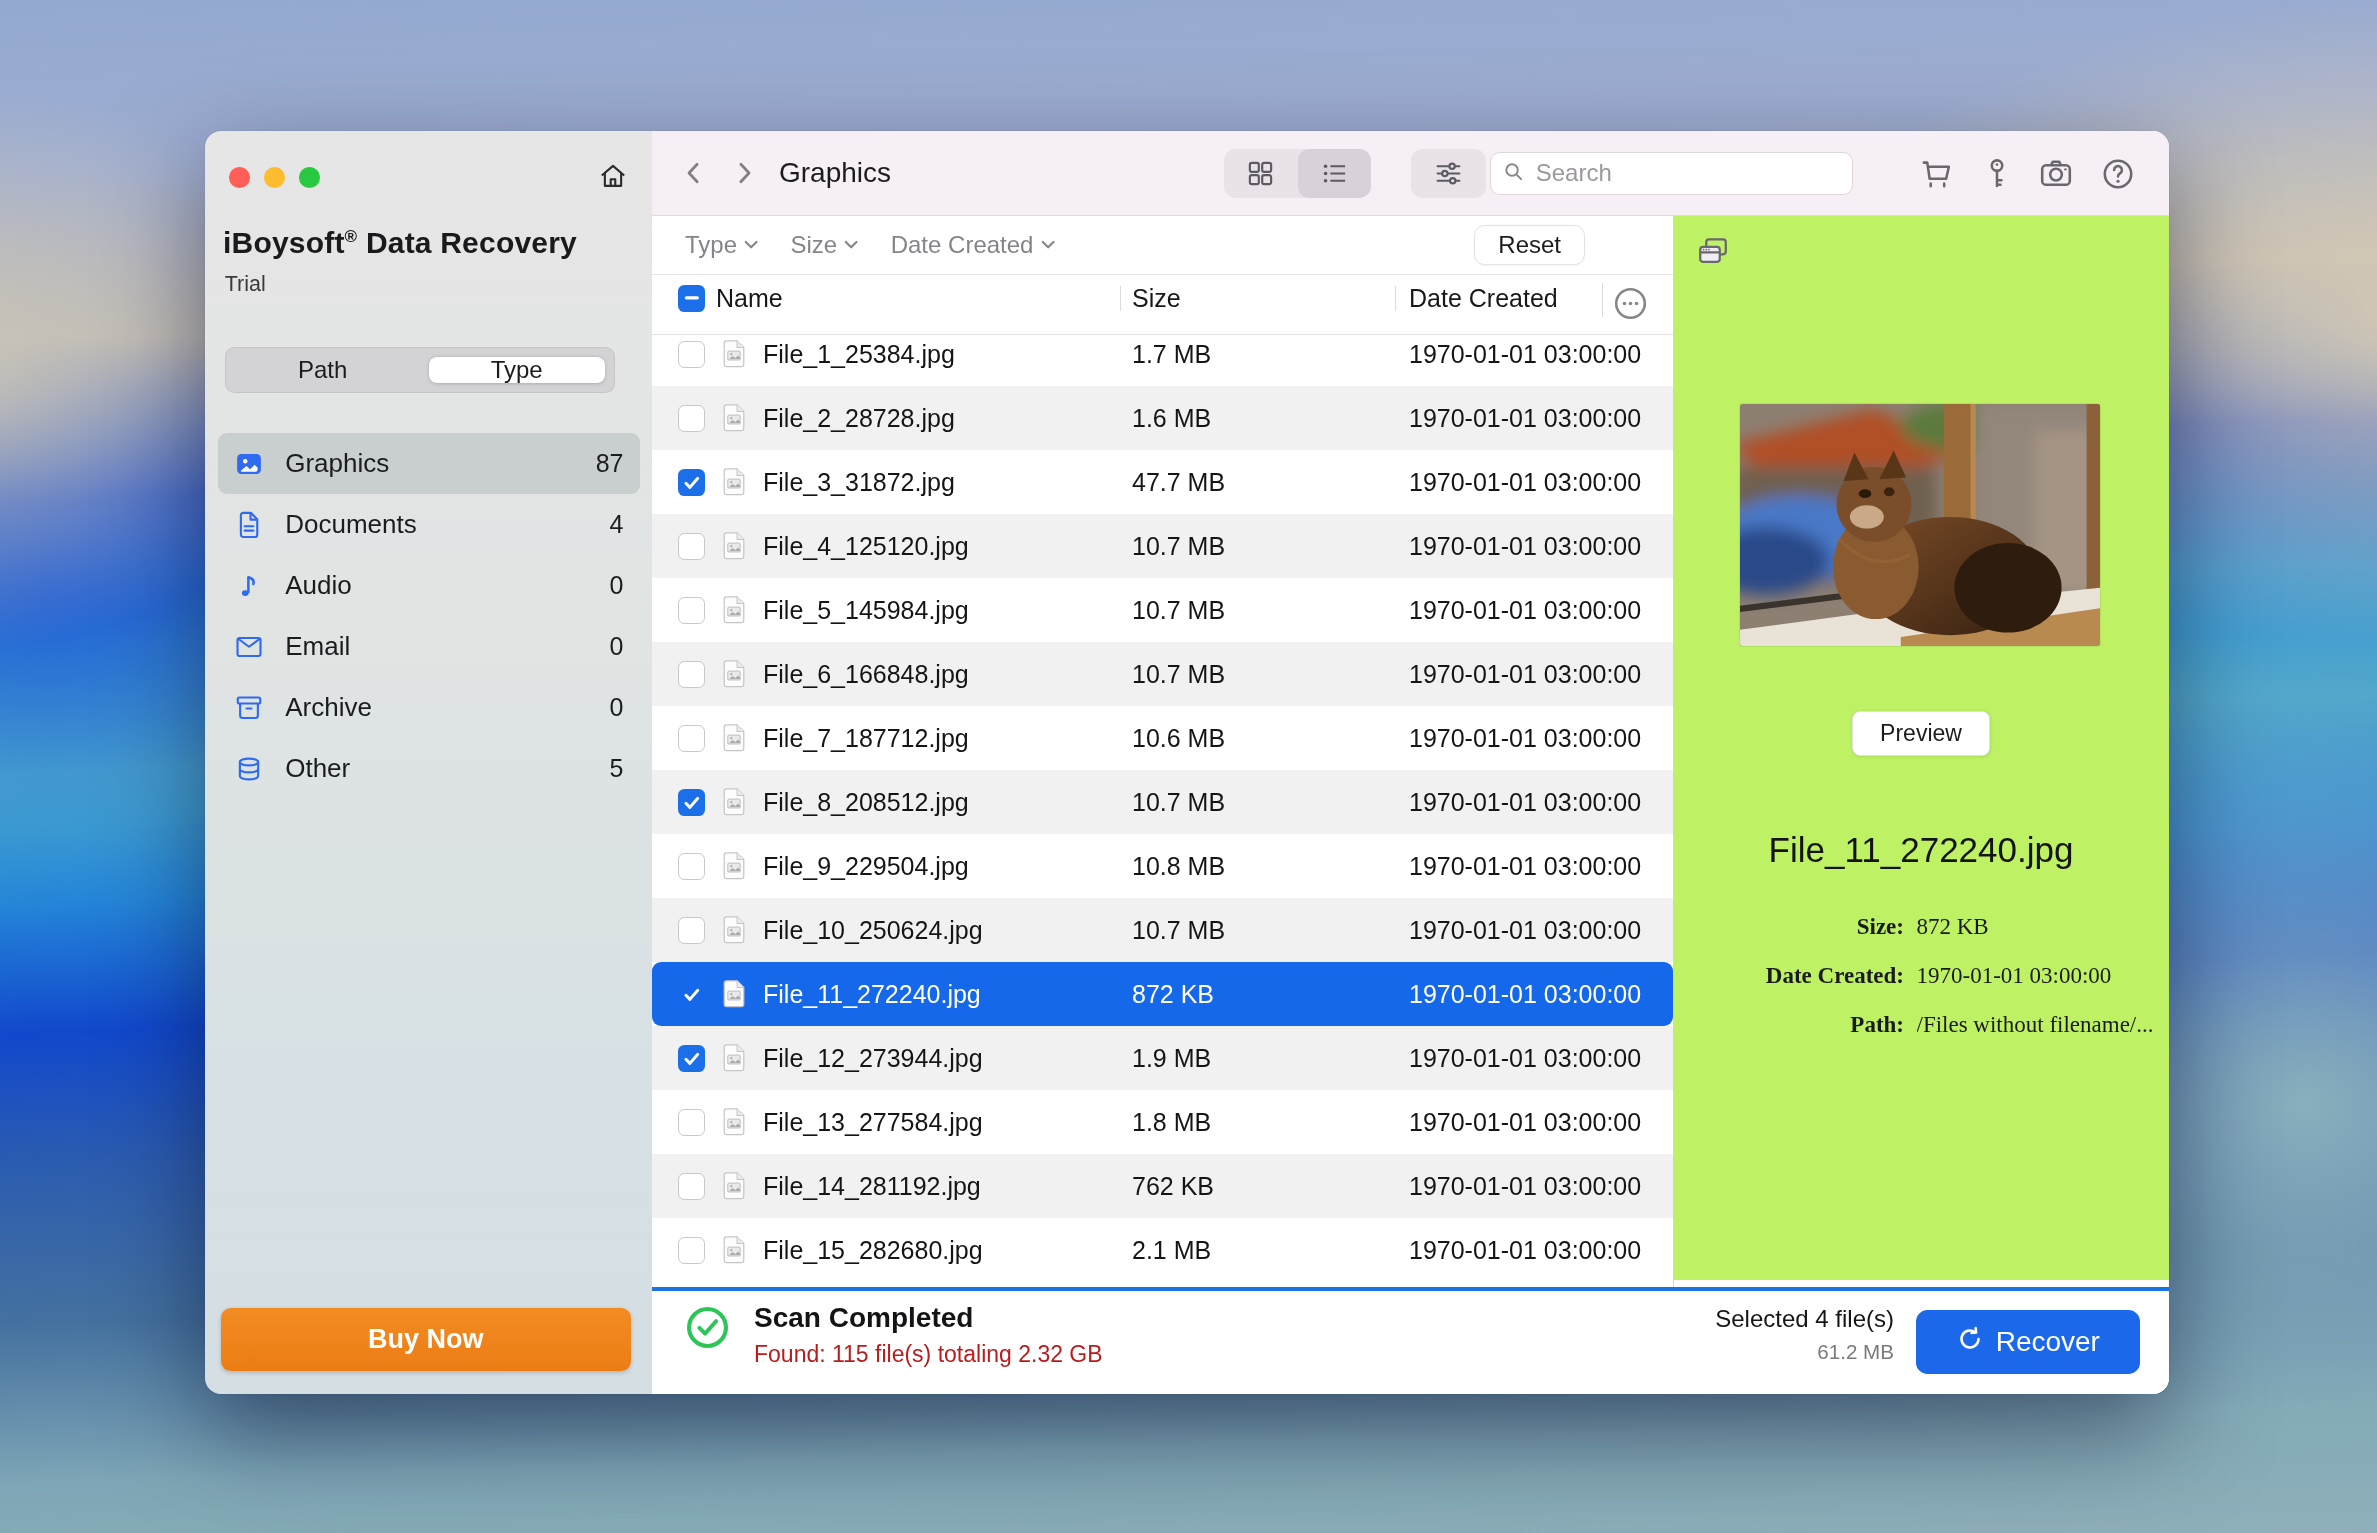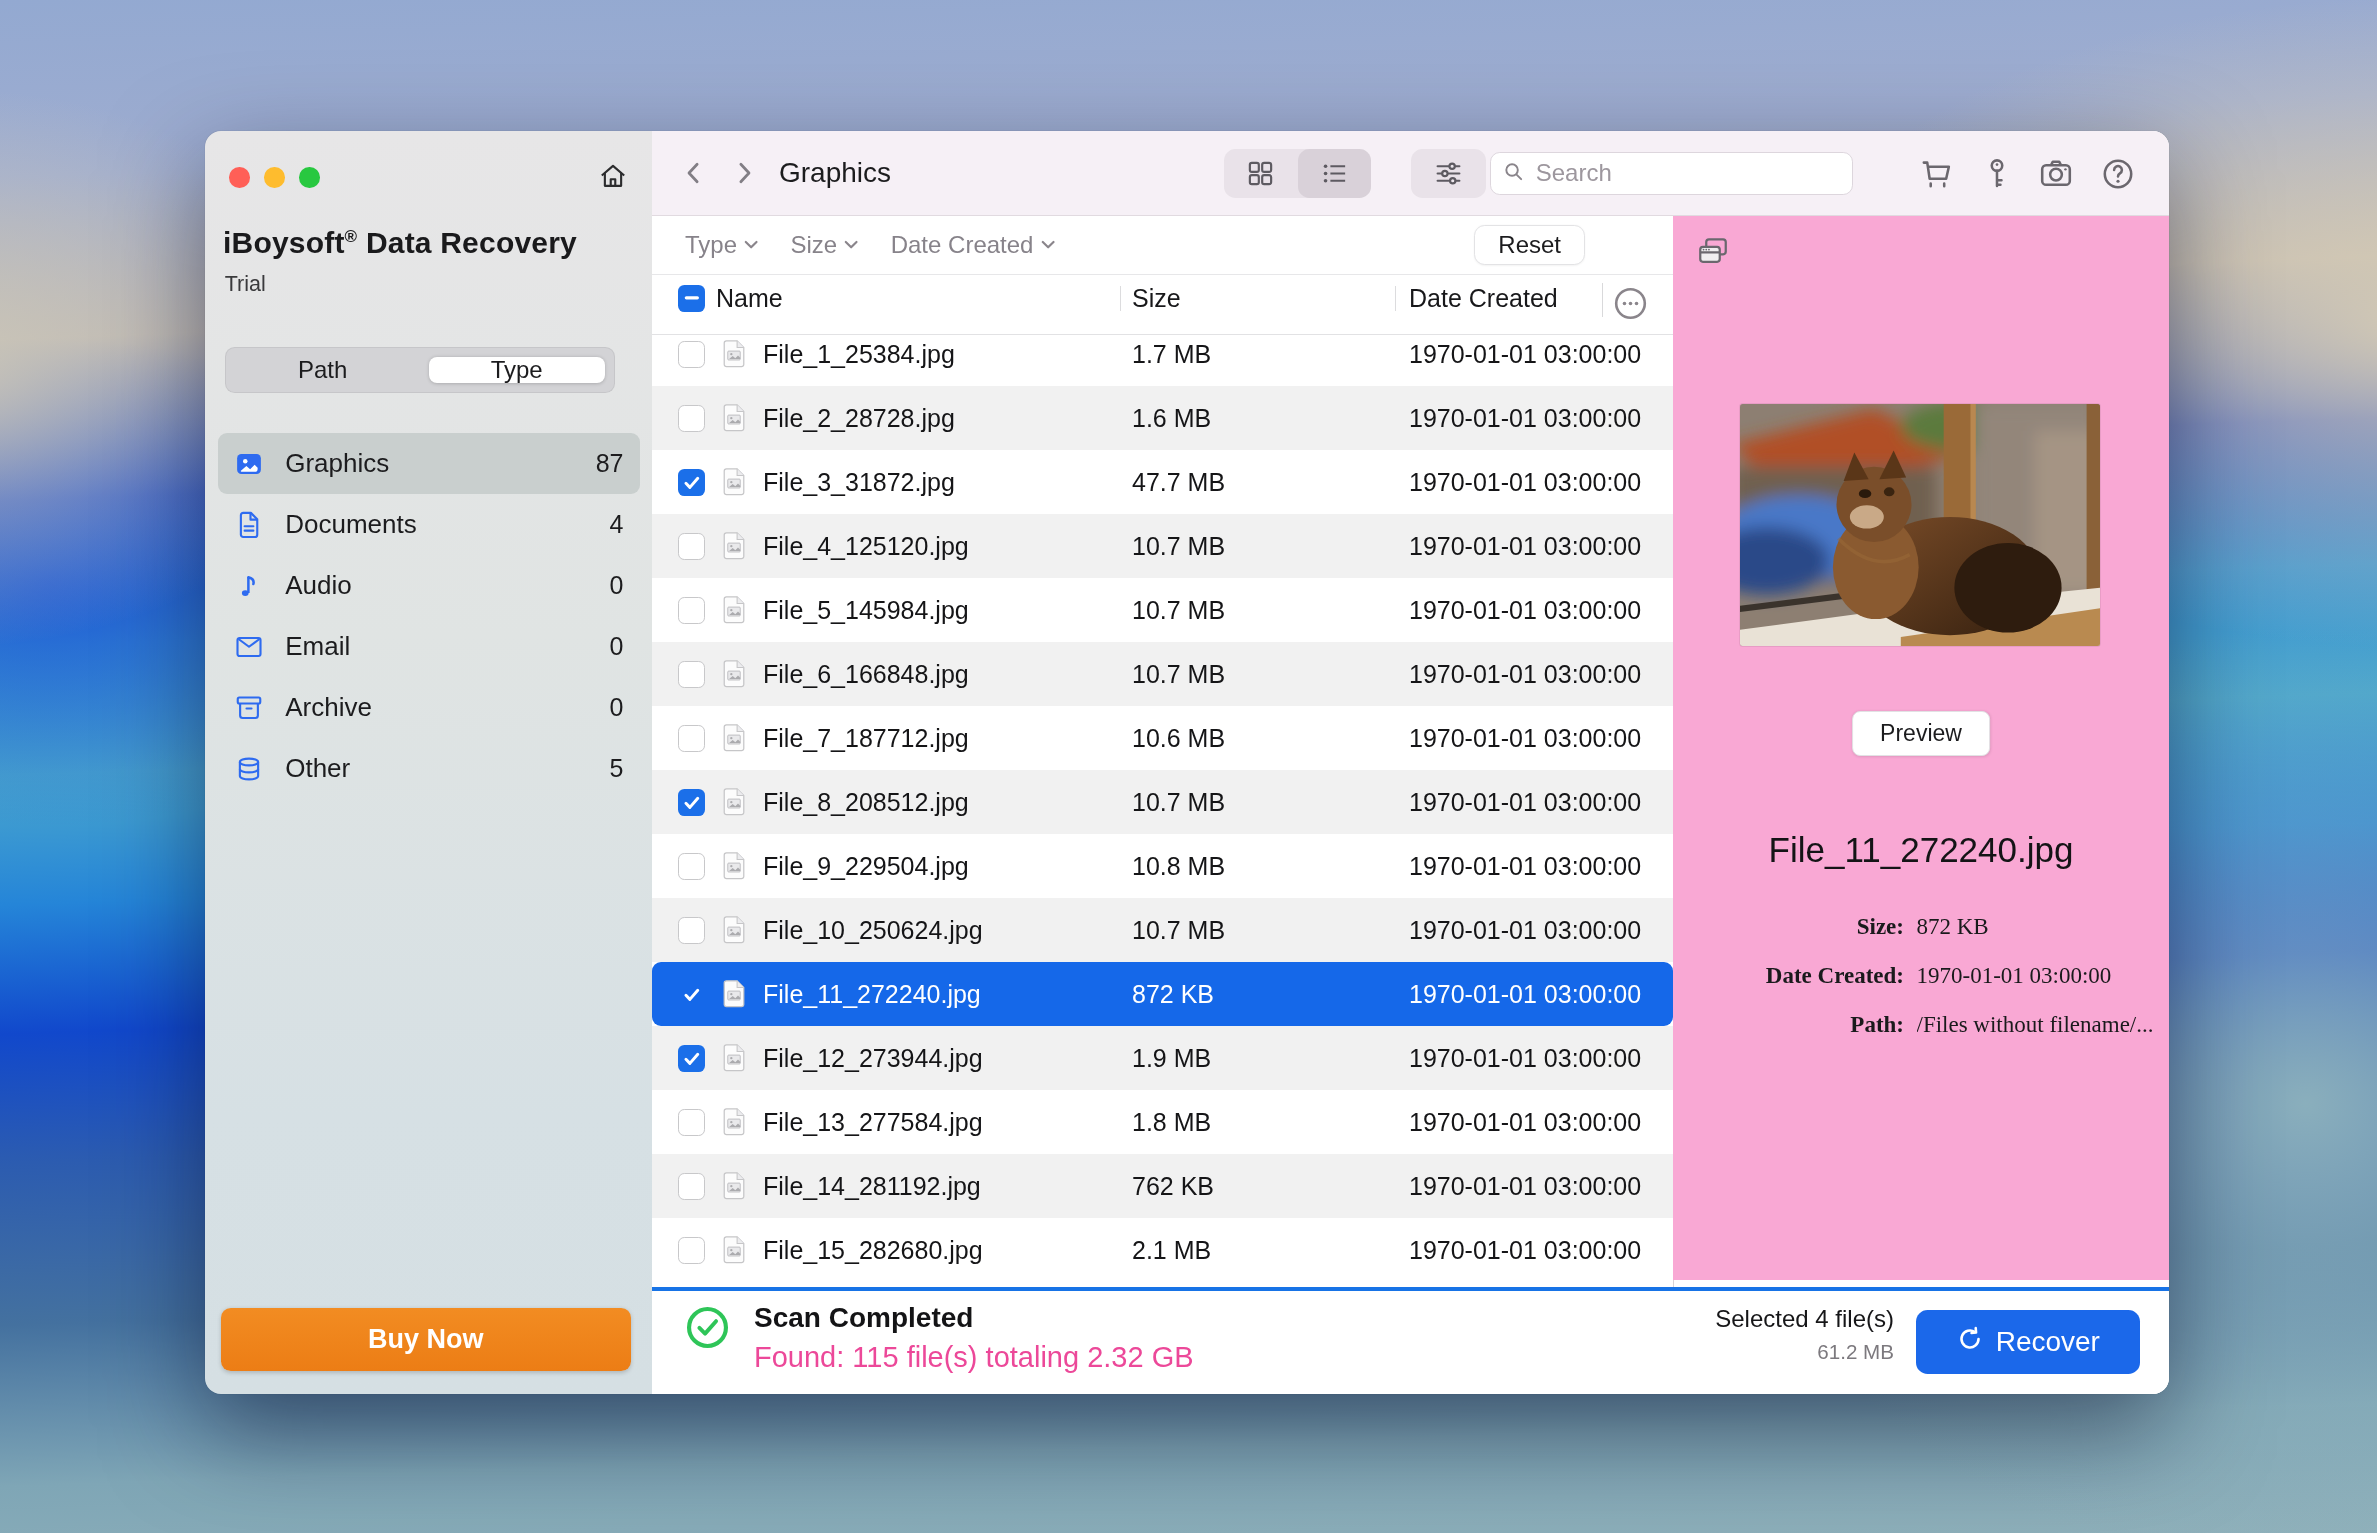--- a/index.html
+++ b/index.html
@@ -97,41 +97,41 @@
   .cb.on{background:#1b6fe9;border:none;}
   .cb.onsel{background:transparent;border:none;}
   .cb svg{width:19.7px;height:19.7px;}
   .ficon{position:absolute;left:70px;top:17px;width:24px;height:29.5px;}
   .ficon svg{width:24px;height:29.5px;}
   .fname{position:absolute;left:111px;top:18px;}
   .fsize{position:absolute;left:480px;top:18px;}
   .fdate{position:absolute;left:757px;top:18px;}
   
   .vsep{position:absolute;left:1021px;top:85px;bottom:106px;width:0.9px;background:#d8d3d7;}
-  .rightpanel{position:absolute;left:1021px;top:85px;width:496px;bottom:114px;background:#f9a8d4;}
+  .rightpanel{position:absolute;left:1021px;top:85px;width:496px;bottom:114px;background:#bef264;}
   .panels-btn{position:absolute;left:21.5px;top:18px;width:39px;height:39px;}
   .panels-btn svg{width:36px;height:36px;}
   .pimg{position:absolute;left:67px;top:188px;width:360px;height:242px;border-radius:2.7px;overflow:hidden;
     box-shadow:0 0 0 0.9px rgba(0,0,0,.07);}
   .pimg svg{display:block;width:360px;height:242px;}
   .preview-btn{position:absolute;left:50%;transform:translateX(-50%);top:495px;height:45px;padding:0 27px;
     background:#fff;border:0.9px solid #e2e2e4;border-radius:8px;font-size:23px;color:#1c1c1e;
     font-family:inherit;box-shadow:0 0.9px 2.7px rgba(0,0,0,.10);}
   .pfile{position:absolute;left:0;width:100%;top:614px;text-align:center;font-size:35px;font-weight:500;color:#141416;}
   .pdetails{position:absolute;left:0;top:698px;width:100%;}
   .drow{display:flex;align-items:baseline;height:49px;font-size:23px;color:#1a1a1c;font-family:Liberation Serif, serif;}
   .dlabel{width:231px;text-align:right;font-weight:700;flex:0 0 auto;}
   .dvalue{margin-left:12.5px;flex:1;white-space:nowrap;overflow:hidden;}
   
   .progress{position:absolute;left:0;bottom:103px;width:100%;height:3.6px;background:#1773e6;}
   .statusbar{position:absolute;left:0;bottom:0;width:100%;height:103px;background:#fff;}
   .scan-ic{position:absolute;left:33px;top:14.3px;width:45px;height:45px;}
   .scan-ic svg{width:45px;height:45px;}
   .scan-t{position:absolute;left:102px;top:10.7px;font-size:28px;font-weight:700;color:#141416;}
-  .scan-s{position:absolute;left:102px;top:50px;font-size:29px;color:#ec4899;}
+  .scan-s{position:absolute;left:102px;top:50px;font-size:23px;color:#b91c1c;}
   .sel-block{position:absolute;right:275px;top:14.3px;text-align:right;}
   .sel-line1{font-size:24px;color:#161618;}
   .sel-line2{font-size:20.6px;color:#7c797e;margin-top:7.2px;}
   .recover-btn{position:absolute;left:1264px;top:19px;width:224px;height:64px;border:none;border-radius:11.6px;
     background:#1b68ea;color:#fff;font-size:28px;font-weight:500;font-family:inherit;
     display:flex;align-items:center;justify-content:center;gap:11.6px;}
   .recover-btn svg{width:28px;height:28px;}
 </style>
 </head>
 <body>

